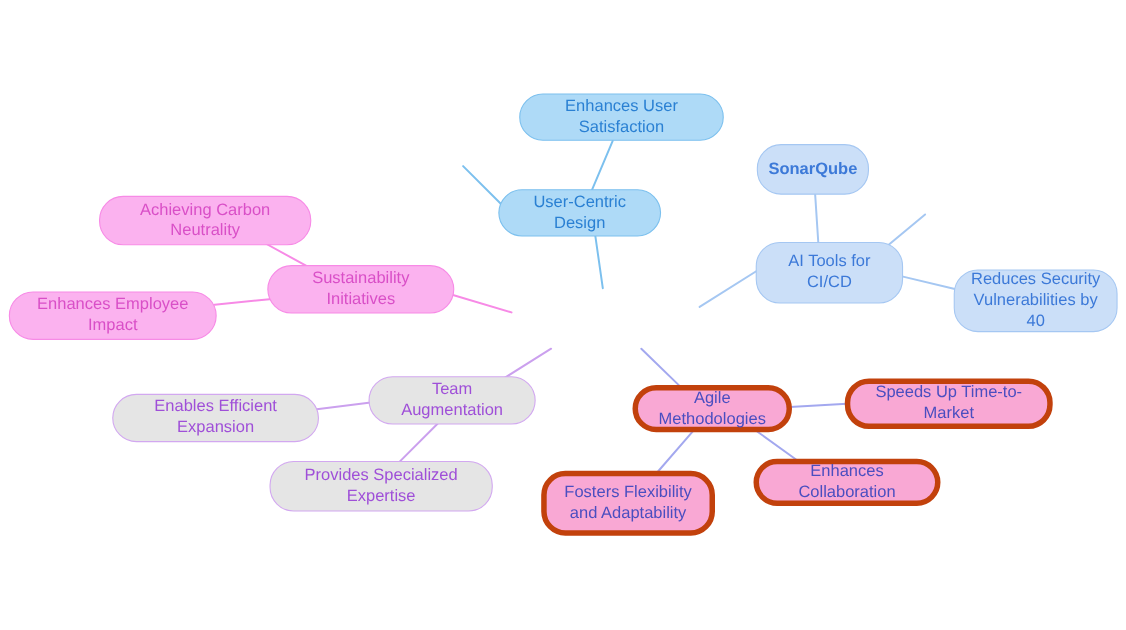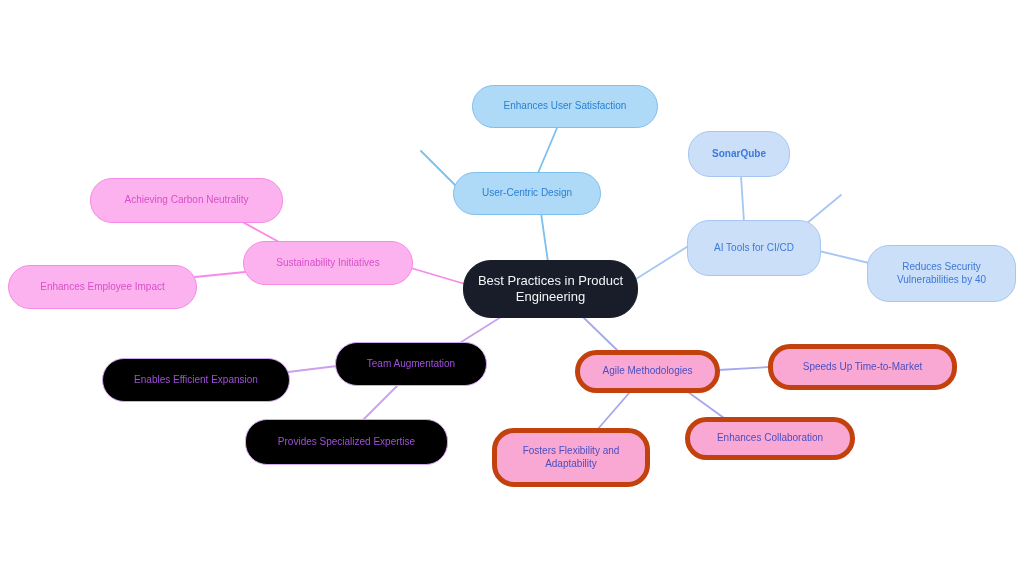--- a/index.html
+++ b/index.html
@@ -27,21 +27,21 @@
     fill: none;
   }
   .node {
     position: absolute;
     z-index: 2;
     display: flex;
     align-items: center;
     justify-content: center;
     text-align: center;
     border-radius: 22px;
-    font-size: 10px;
+    font-size: 15px;
     line-height: 1.25;
     padding: 2px 10px;
     box-sizing: border-box;
   }
   .node.root {
     background: #181d29;
     color: #f2f4f7;
     border: 1px solid #181d29;
     border-radius: 28px;
     font-size: 13px;
@@ -50,21 +50,21 @@
   
   .node.uc   { background: #aedaf7; border: 1px solid #7cc0ee; color: #2a80d3; }
   .edges line.uc { stroke: #7cc0ee; }
   
   .node.ai   { background: #cbdff8; border: 1px solid #a5c7f2; color: #3c79d8; }
   .edges line.ai { stroke: #a5c7f2; }
   
   .node.sus  { background: #fbb2ef; border: 1px solid #f78ae6; color: #d94fc7; }
   .edges line.sus { stroke: #f78ae6; }
   
-  .node.team { background: #000000; border: 1px solid #d2a8f0; color: #9f4fd8; }
+  .node.team { background: #e5e5e5; border: 1px solid #d2a8f0; color: #9f4fd8; }
   .edges line.team { stroke: #cba0ee; }
   
   .node.ag   { background: #f9a8d4; border: 5px solid #c2410c; color: #4a4ec0; }
   .edges line.ag { stroke: #a3a8ef; }
 </style>
 </head>
 <body>
 
 <div class="canvas">
 
@@ -81,21 +81,20 @@
     <line class="sus" x1="245" y1="272" x2="195" y2="277"></line>
     <line class="team" x1="501" y1="317" x2="458" y2="344"></line>
     <line class="team" x1="337" y1="366" x2="288" y2="372"></line>
     <line class="team" x1="398" y1="385" x2="362" y2="421"></line>
     <line class="ag" x1="583" y1="317" x2="618" y2="351"></line>
     <line class="ag" x1="718" y1="370" x2="770" y2="367"></line>
     <line class="ag" x1="688" y1="392" x2="724" y2="418"></line>
     <line class="ag" x1="630" y1="392" x2="597" y2="430"></line>
   </svg>
 
-  <div class="node root" style="left:463px; top:260px; width:175px; height:58px;">Best Practices in Product Engineering</div>
 
   <div class="node uc" style="left:453px; top:172px; width:148px; height:43px;">User-Centric Design</div>
   <div class="node uc" style="left:472px; top:85px; width:186px; height:43px;">Enhances User Satisfaction</div>
 
   <div class="node ai" style="left:687px; top:220px; width:134px; height:56px;">AI Tools for CI/CD</div>
   <div class="node ai" style="left:688px; top:131px; width:102px; height:46px;font-weight:bold;">SonarQube</div>
   <div class="node ai" style="left:867px; top:245px; width:149px; height:57px;">Reduces Security Vulnerabilities by 40</div>
 
   <div class="node sus" style="left:243px; top:241px; width:170px; height:44px;">Sustainability Initiatives</div>
   <div class="node sus" style="left:90px; top:178px; width:193px; height:45px;">Achieving Carbon Neutrality</div>

